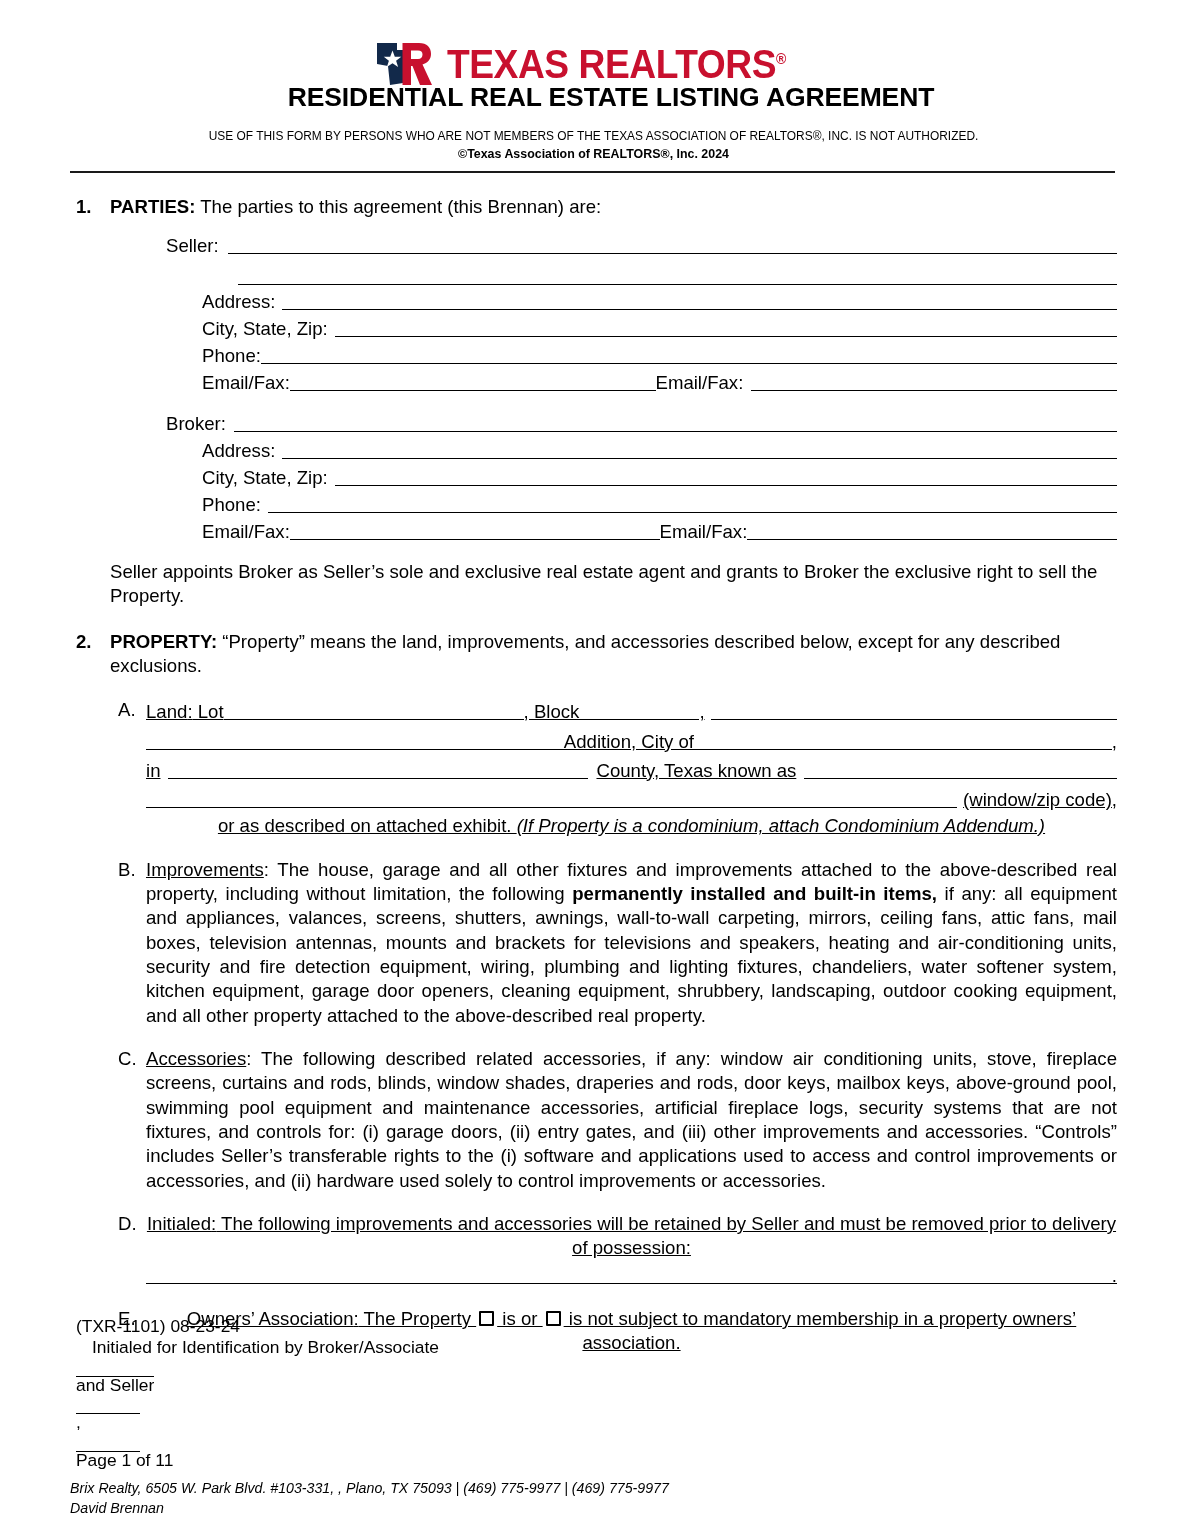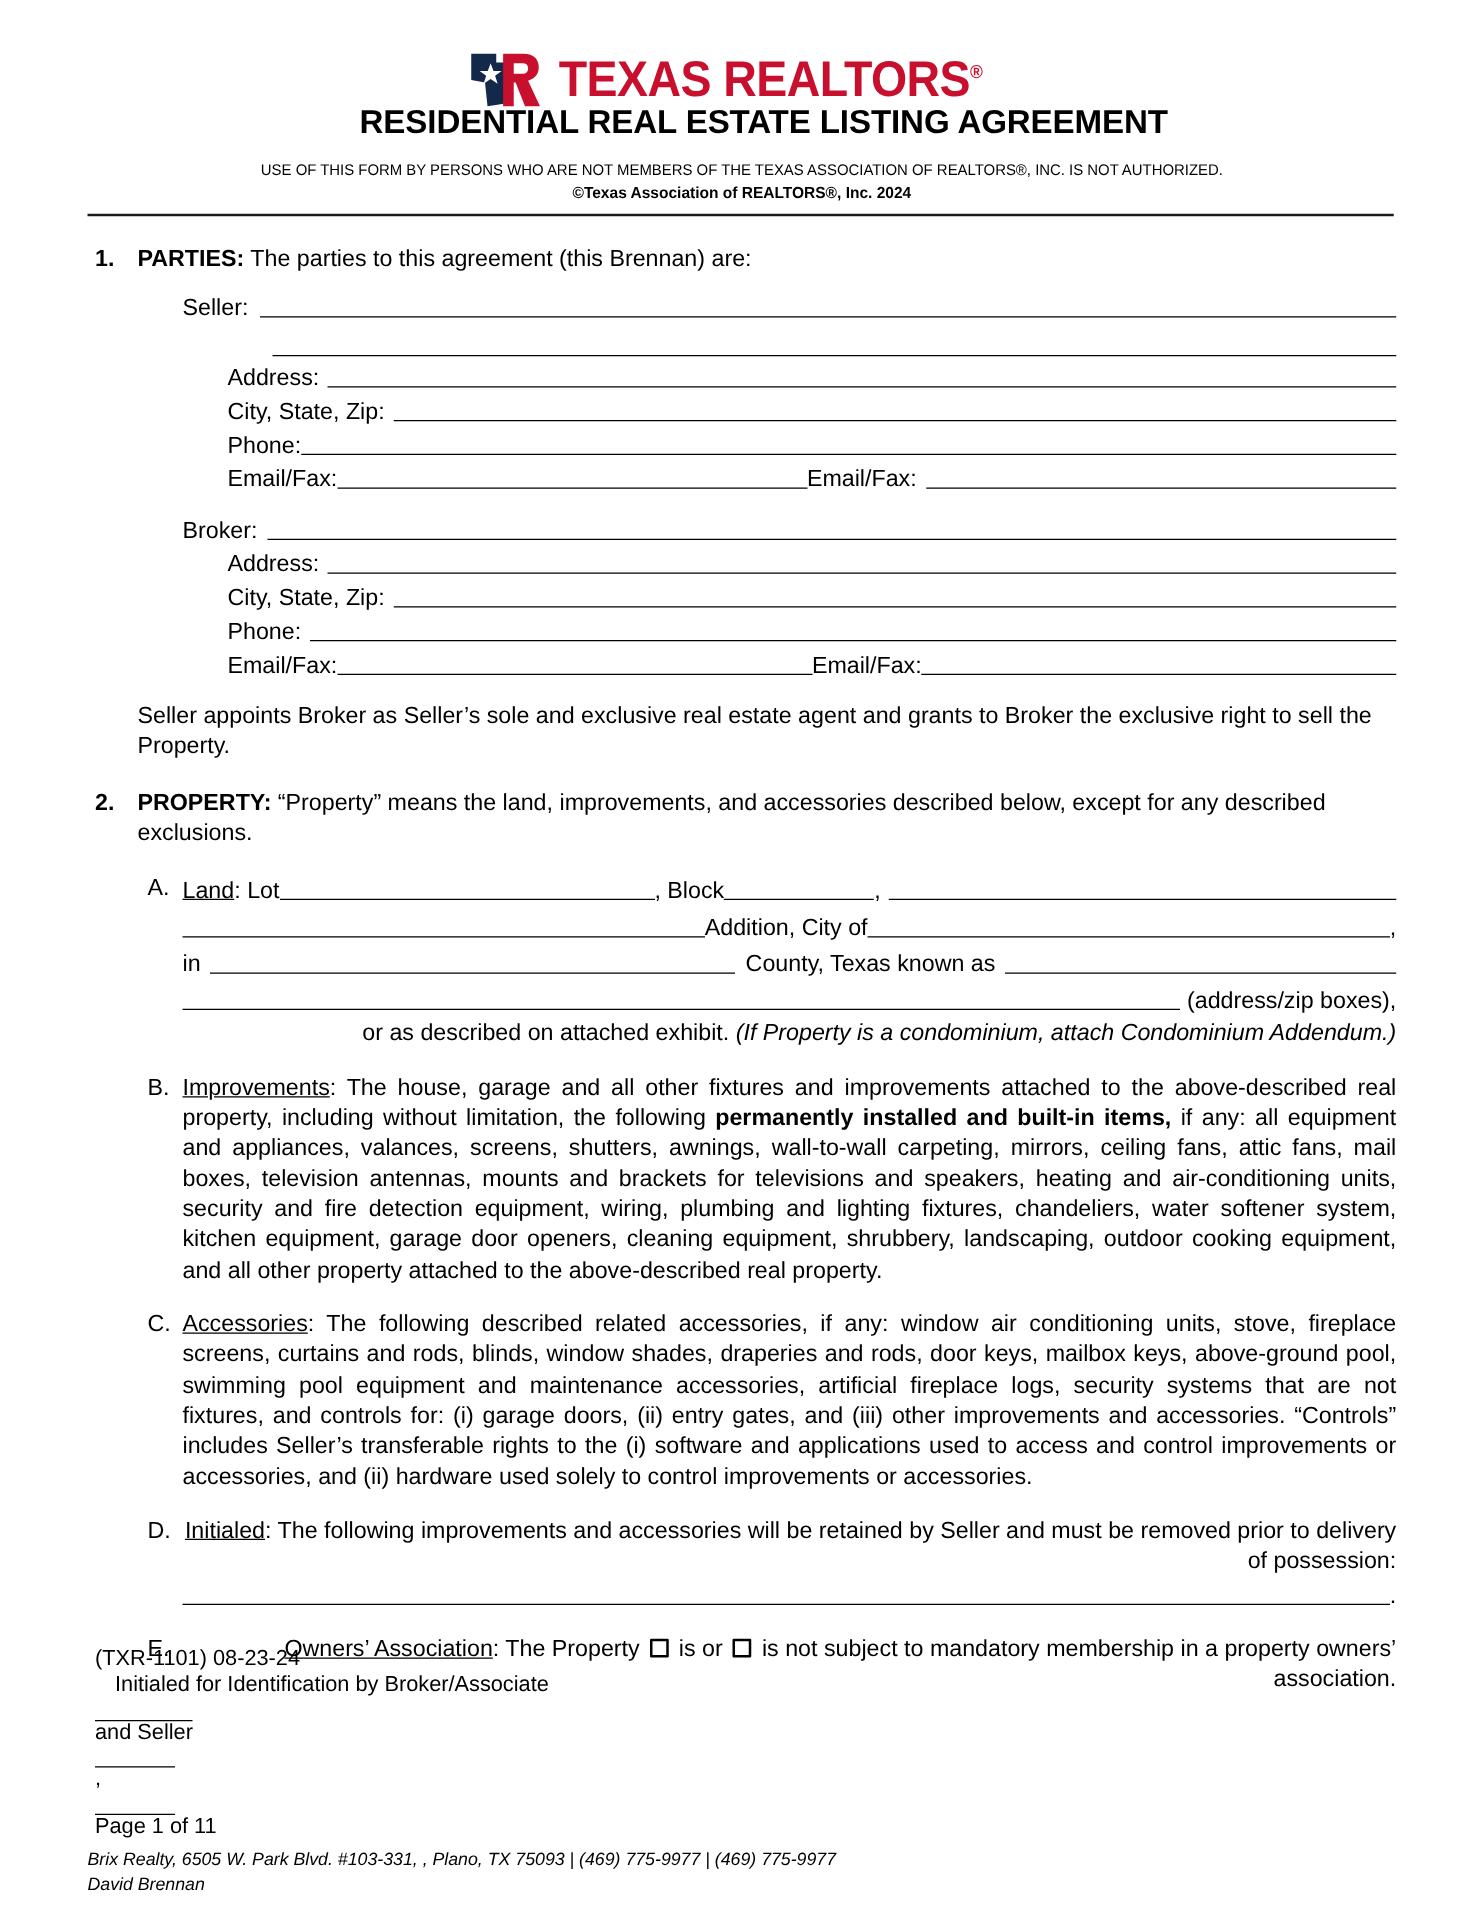--- a/index.html
+++ b/index.html
@@ -114,40 +114,40 @@
     border-bottom: 1.7px solid #000;
     min-width: 10px;
     height: 1.12em;
     position: relative;
     top: 2px;
   }
   .fill.fixed-lot { flex: 0 0 300px; }
   .fill.fixed-block { flex: 0 0 120px; }
   .fill.fixed-county { flex: 0 0 420px; }
 
-  .party-block { margin-left: 36px; }
+  .party-block { margin-left: 56px; }
   .party-block .indent { margin-left: 36px; }
 
   .seller-line2 { margin-left: 72px; }
 
   
   .tight { line-height: 1.30; }
 
   
   .item {
     display: flex;
     margin-top: 17px;
   }
   .item .letter {
     flex: 0 0 36px;
     width: 36px;
     padding-left: 8px;
   }
   .item .txt { flex: 1 1 auto; text-align: justify; }
-  .item .txt.nojust { text-align: right; }
+  .item .txt.nojust { text-align: center; text-decoration: underline; }
 
   .chk {
     display: inline-block;
     width: 15px; height: 15px;
     border: 2.2px solid #000;
     border-radius: 1px;
     position: relative;
     top: 1px;
     margin: 0 3px;
     background: #fff;
@@ -316,21 +316,21 @@
               <span class="lbl">,</span>
             </div>
             <div class="frow" style="margin-top:2px;">
               <span class="lbl">in</span>
               <span class="fill fixed-county" style="margin-left:8px;"></span>
               <span class="lbl" style="margin-left:8px;">County, Texas known as</span>
               <span class="fill" style="margin-left:8px;"></span>
             </div>
             <div class="frow" style="margin-top:2px;">
               <span class="fill"></span>
-              <span class="lbl" style="margin-left:6px;">(address/zip boxes),</span>
+              <span class="lbl" style="margin-left:6px;">(window/zip code),</span>
             </div>
             <div style="margin-top:2px;">
               <span>or as described on attached exhibit. </span><i>(If Property is a condominium, attach Condominium Addendum.)</i>
             </div>
           </div>
         </div>
 
         <div class="item" style="margin-top:19px;">
           <div class="letter">B.</div>
           <div class="txt">

